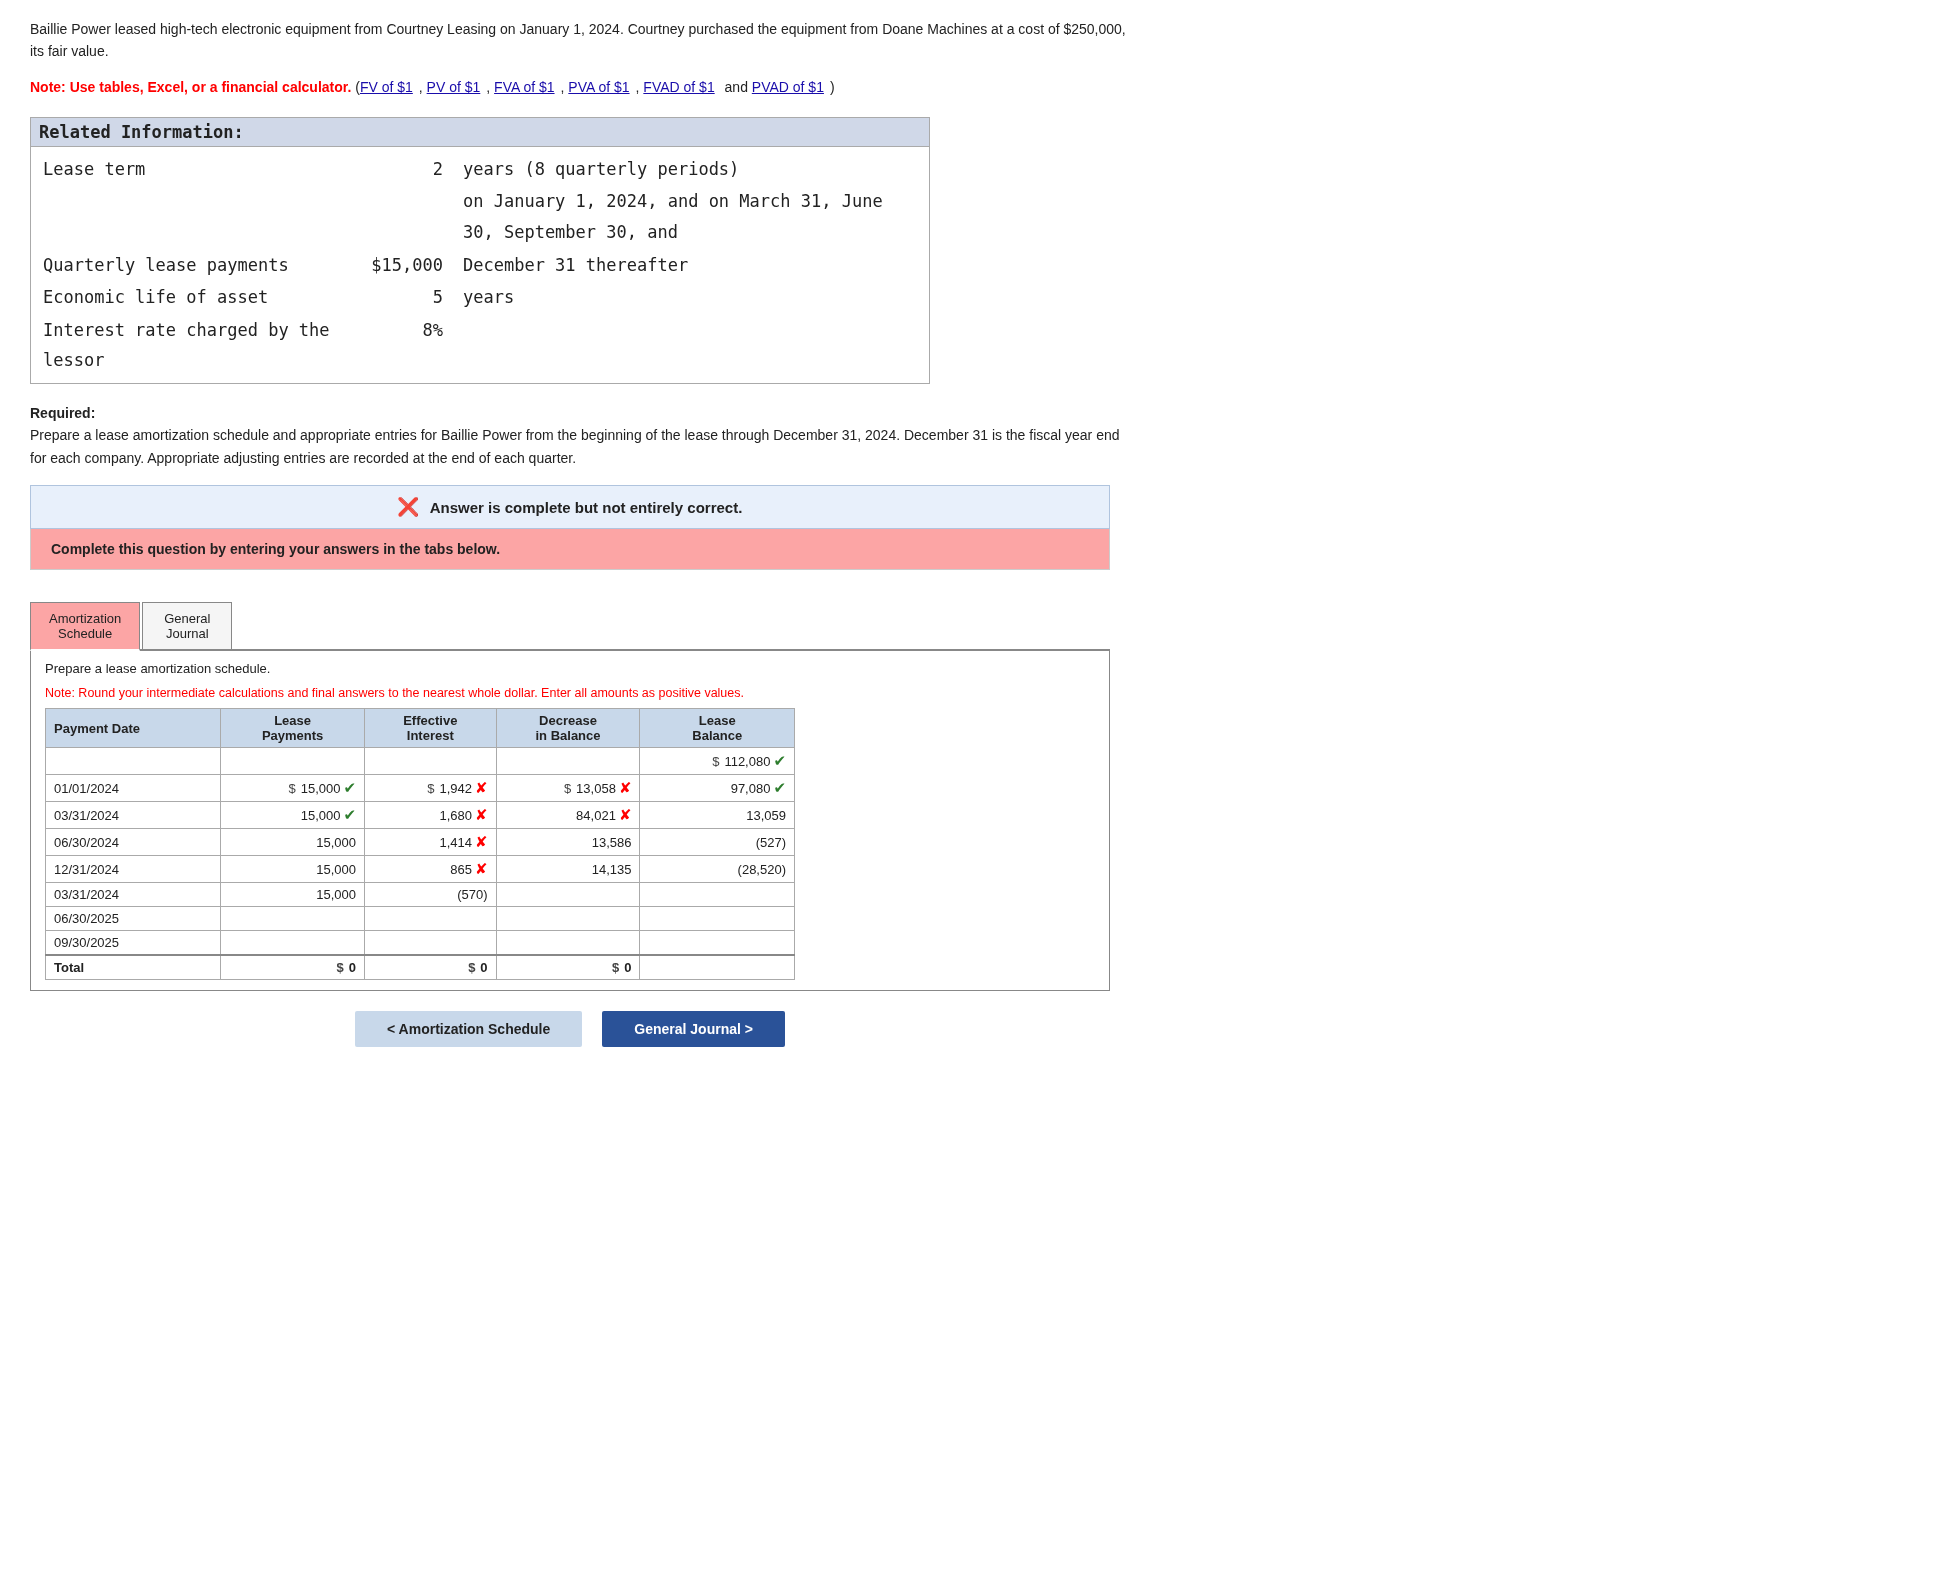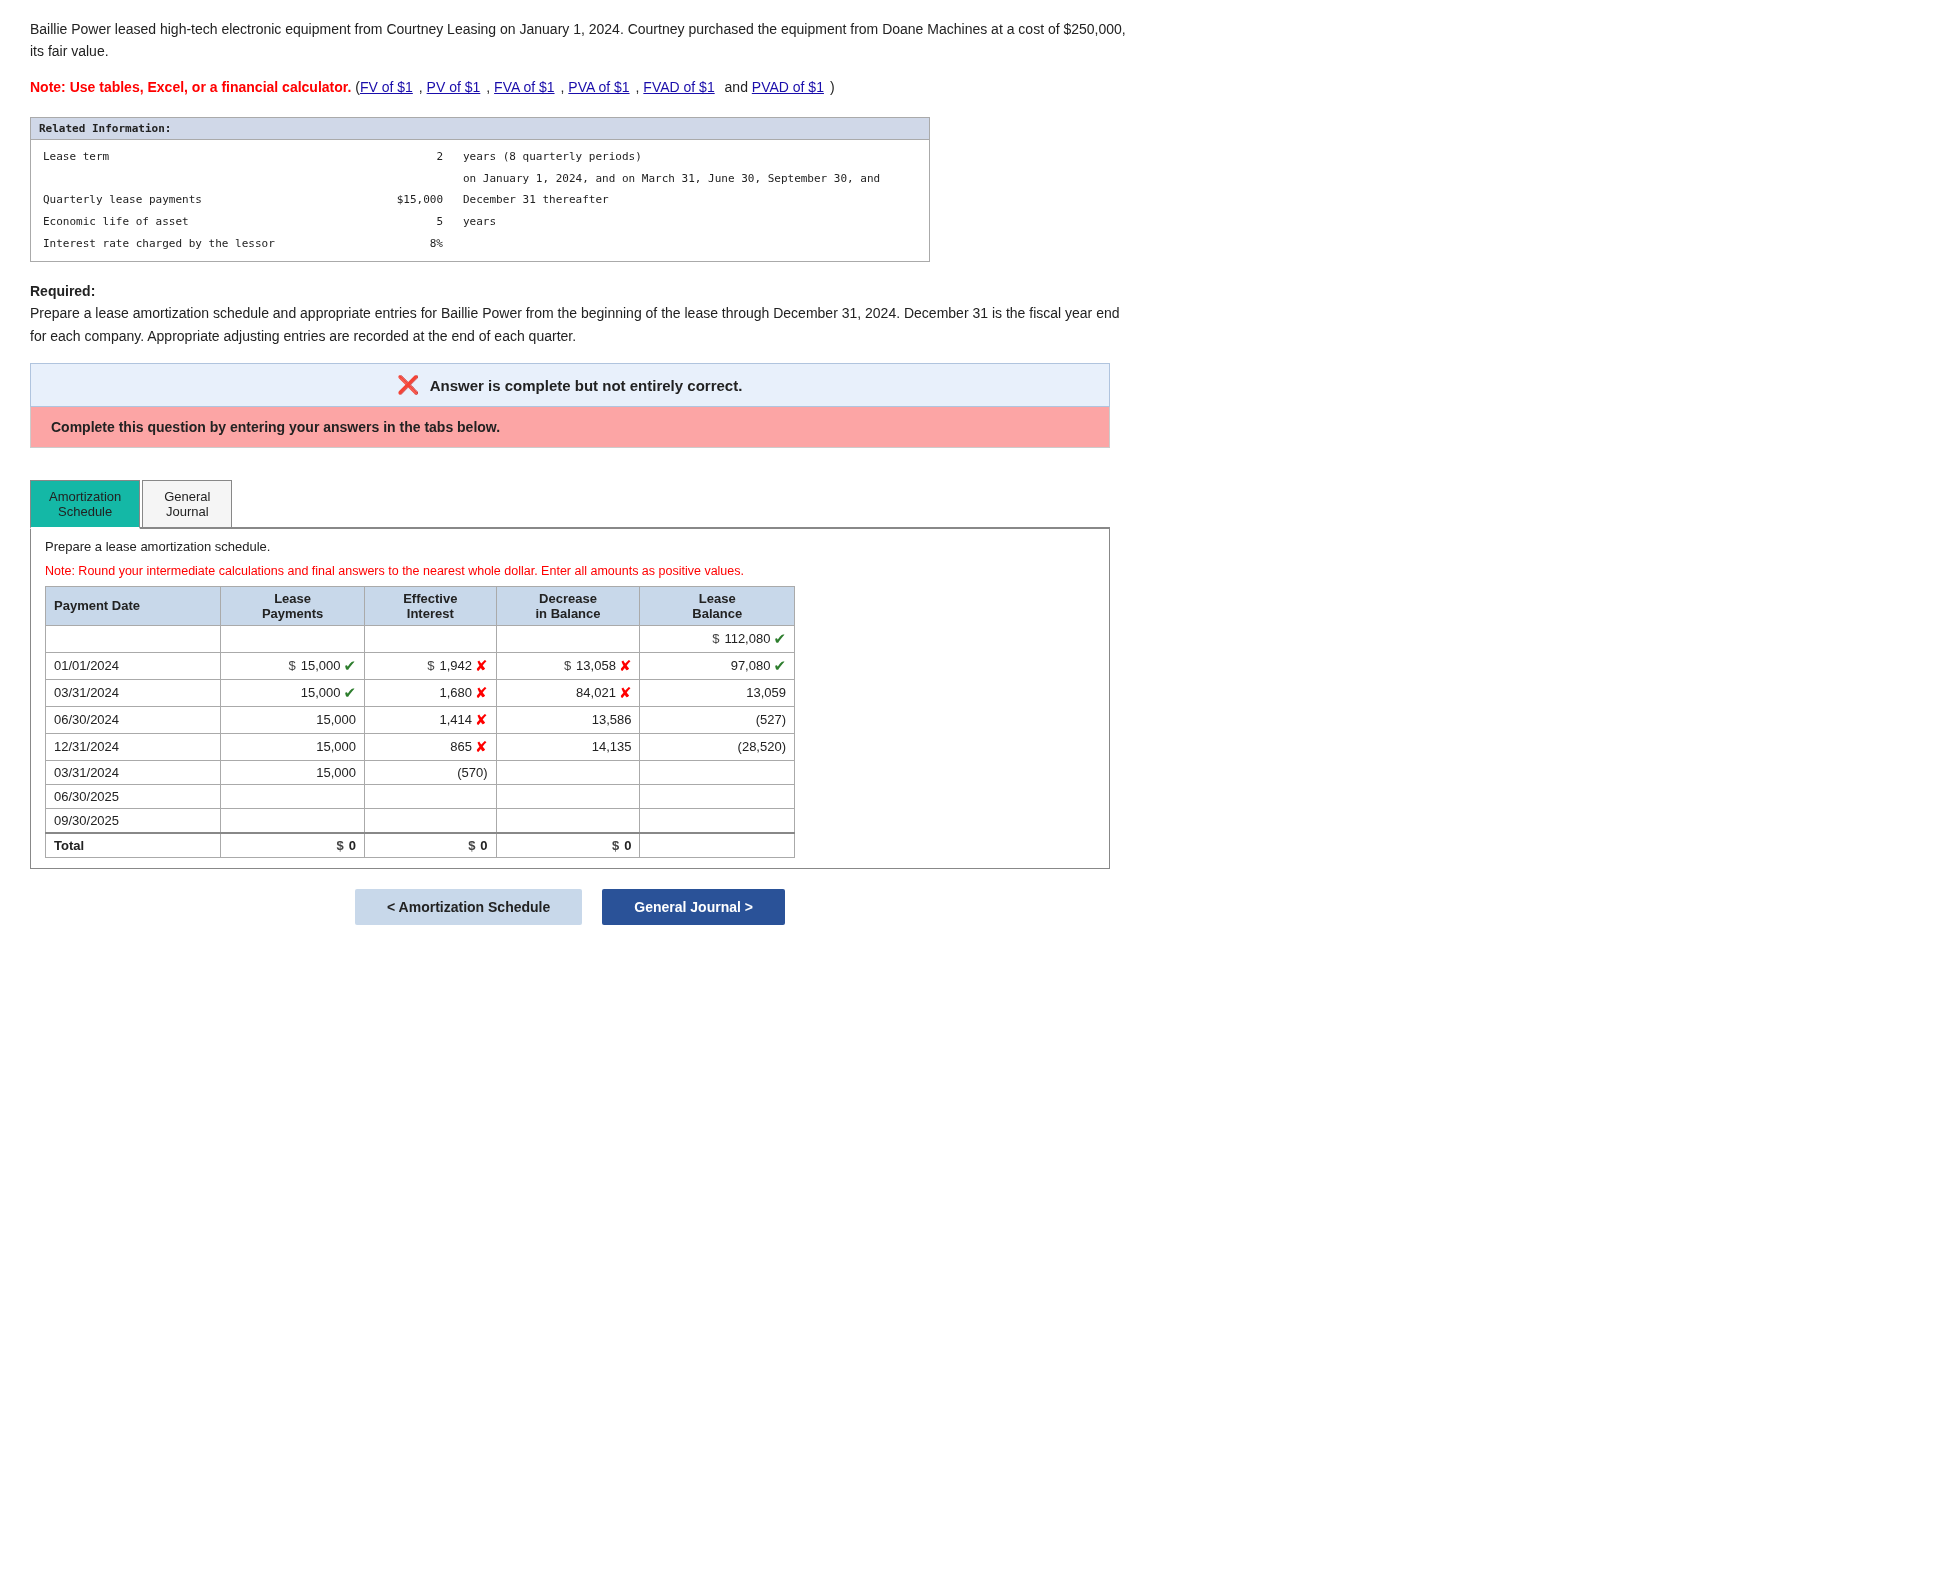--- a/index.html
+++ b/index.html
@@ -22,21 +22,21 @@
       font-size: 14px;
       margin-bottom: 22px;
     }
     .note-label { color: red; font-weight: bold; }
     .note-links a { color: #1a0dab; text-decoration: underline; margin-right: 6px; cursor: pointer; }
     .related-info-box {
       border: 1px solid #aaa;
       max-width: 900px;
       margin-bottom: 18px;
       font-family: monospace;
-      font-size: 11px;
+      font-size: 17px;
     }
     .related-info-header {
       background: #d0d8e8;
       padding: 4px 8px;
       font-weight: bold;
       border-bottom: 1px solid #aaa;
     }
     .related-info-body {
       padding: 6px 8px;
       line-height: 1.8;
@@ -73,21 +73,21 @@
       border: 1px solid #888;
       border-bottom: none;
       background: #f5f5f5;
       cursor: pointer;
       font-size: 13px;
       margin-right: 2px;
       min-width: 90px;
       text-align: center;
     }
     .tab.active {
-      background: #14b8a6;
+      background: #fca5a5;
       border-bottom: 2px solid #fff;
       margin-bottom: -2px;
       font-weight: normal;
       z-index: 1;
     }
     .tab-content {
       border: 1px solid #888;
       border-top: none;
       padding: 10px 14px;
       background: #fff;

